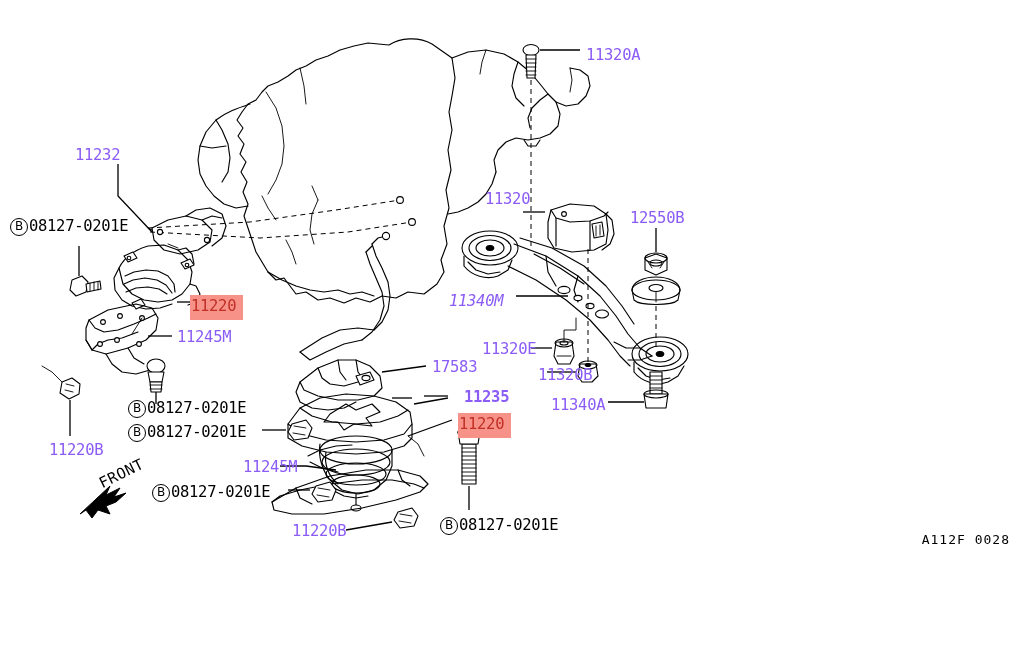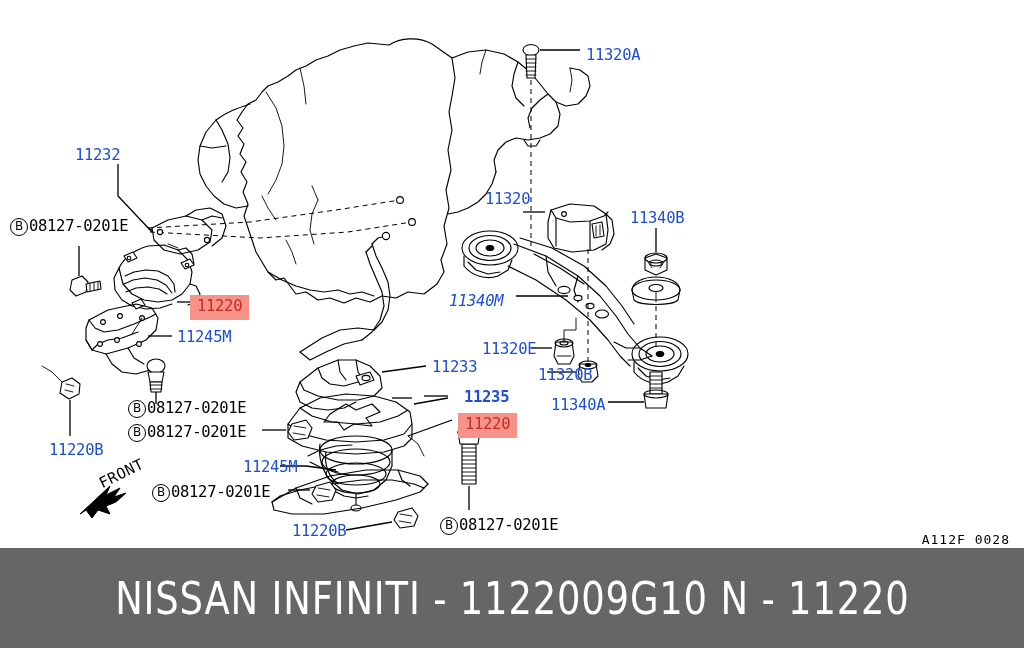--- a/index.html
+++ b/index.html
@@ -61,28 +61,28 @@
     stroke: #000000;
     stroke-width: 1;
   }
 
   
   .label {
     position: absolute;
     font-family: "DejaVu Sans Mono", "Liberation Mono", monospace;
     font-size: 15.5px;
     letter-spacing: -0.3px;
-    color: #1d4ed8;
+    color: #8b5cf6;
     white-space: nowrap;
     line-height: 1;
   }
   .label.hl {
     background: #F79288;
     color: #C03026;
-    padding: 4px 7px 5px 7px;
+    padding: 4px 7px 5px 1px;
   }
   .bcode {
     position: absolute;
     display: flex;
     align-items: center;
     white-space: nowrap;
     font-family: "DejaVu Sans Mono", "Liberation Mono", monospace;
     font-size: 15.5px;
     letter-spacing: -0.3px;
     color: #000;
@@ -485,26 +485,26 @@
   </div>
 
   <div id="callout-layer">
       <div class="label" style="left: 586px; top: 48px;">11320A</div>
       <div class="label" style="left: 75px; top: 148px;">11232</div>
       <div class="bcode" style="left: 10px; top: 218px;">
         <span class="circ">B</span>
         <span>08127-0201E</span>
       </div>
       <div class="label" style="left: 485px; top: 192px;">11320</div>
-      <div class="label" style="left: 630px; top: 211px;">11340B</div>
+      <div class="label" style="left: 630px; top: 211px;">12550B</div>
       <div class="label hl" style="left: 190px; top: 295px;">11220</div>
       <div class="label" style="left: 449px; top: 294px; font-style: italic;">11340M</div>
       <div class="label" style="left: 177px; top: 330px;">11245M</div>
       <div class="label" style="left: 482px; top: 342px;">11320E</div>
-      <div class="label" style="left: 432px; top: 360px;">11233</div>
+      <div class="label" style="left: 432px; top: 360px;">17583</div>
       <div class="label" style="left: 498px; top: 368px; margin-left: 40px;">11320B</div>
       <div class="label" style="left: 551px; top: 398px;">11340A</div>
       <div class="label" style="left: 464px; top: 390px; font-weight: bold;">11235</div>
       <div class="bcode" style="left: 128px; top: 400px;">
         <span class="circ">B</span>
         <span>08127-0201E</span>
       </div>
       <div class="label hl" style="left: 458px; top: 413px;">11220</div>
       <div class="bcode" style="left: 128px; top: 424px;">
         <span class="circ">B</span>
@@ -518,17 +518,14 @@
       </div>
       <div class="label" style="left: 292px; top: 524px;">11220B</div>
       <div class="bcode" style="left: 440px; top: 517px;">
         <span class="circ">B</span>
         <span>08127-0201E</span>
       </div>
     </div>
 
   <div id="corner-ref">A112F 0028</div>
 
-  <div id="footer">
-    <div id="footer-text">NISSAN  INFINITI - 1122009G10    N - 11220</div>
-  </div>
 
 </div>
 
 </body></html>

